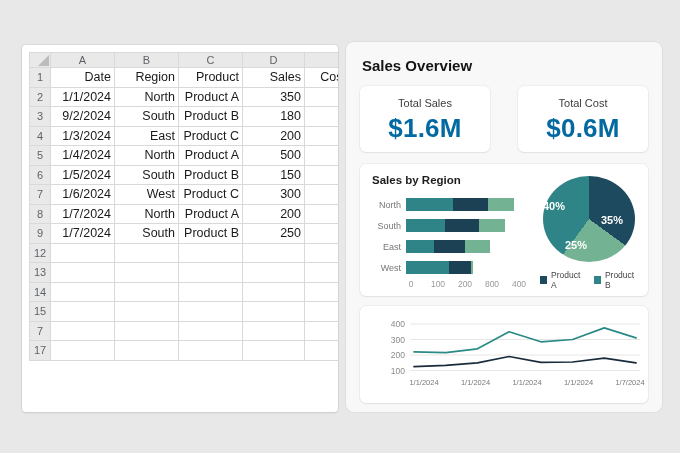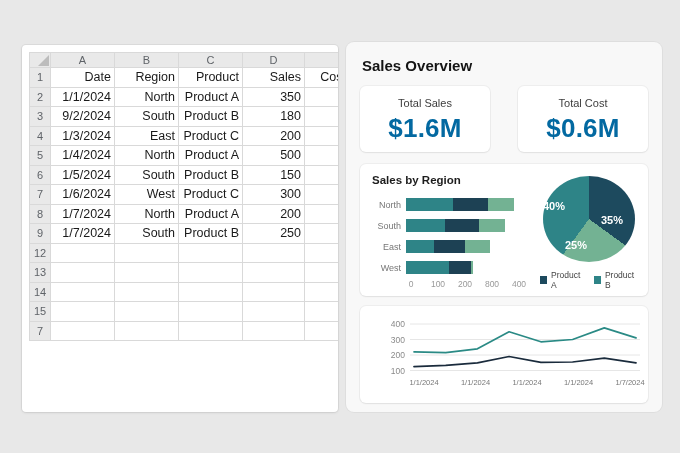--- a/index.html
+++ b/index.html
@@ -195,20 +195,28 @@
         <tr>
           <td class="rowhead">15</td>
           <td class="ar"></td>
           <td class="al"></td>
           <td class="al"></td>
           <td class="ar"></td>
           <td class="al"></td>
         </tr>
         <tr>
           <td class="rowhead">7</td>
+          <td class="ar"></td>
+          <td class="al"></td>
+          <td class="al"></td>
+          <td class="ar"></td>
+          <td class="al"></td>
+        </tr>
+        <tr>
+          <td class="rowhead">17</td>
           <td class="ar"></td>
           <td class="al"></td>
           <td class="al"></td>
           <td class="ar"></td>
           <td class="al"></td>
         </tr>
       </tbody>
   </table>
 </div>
 

